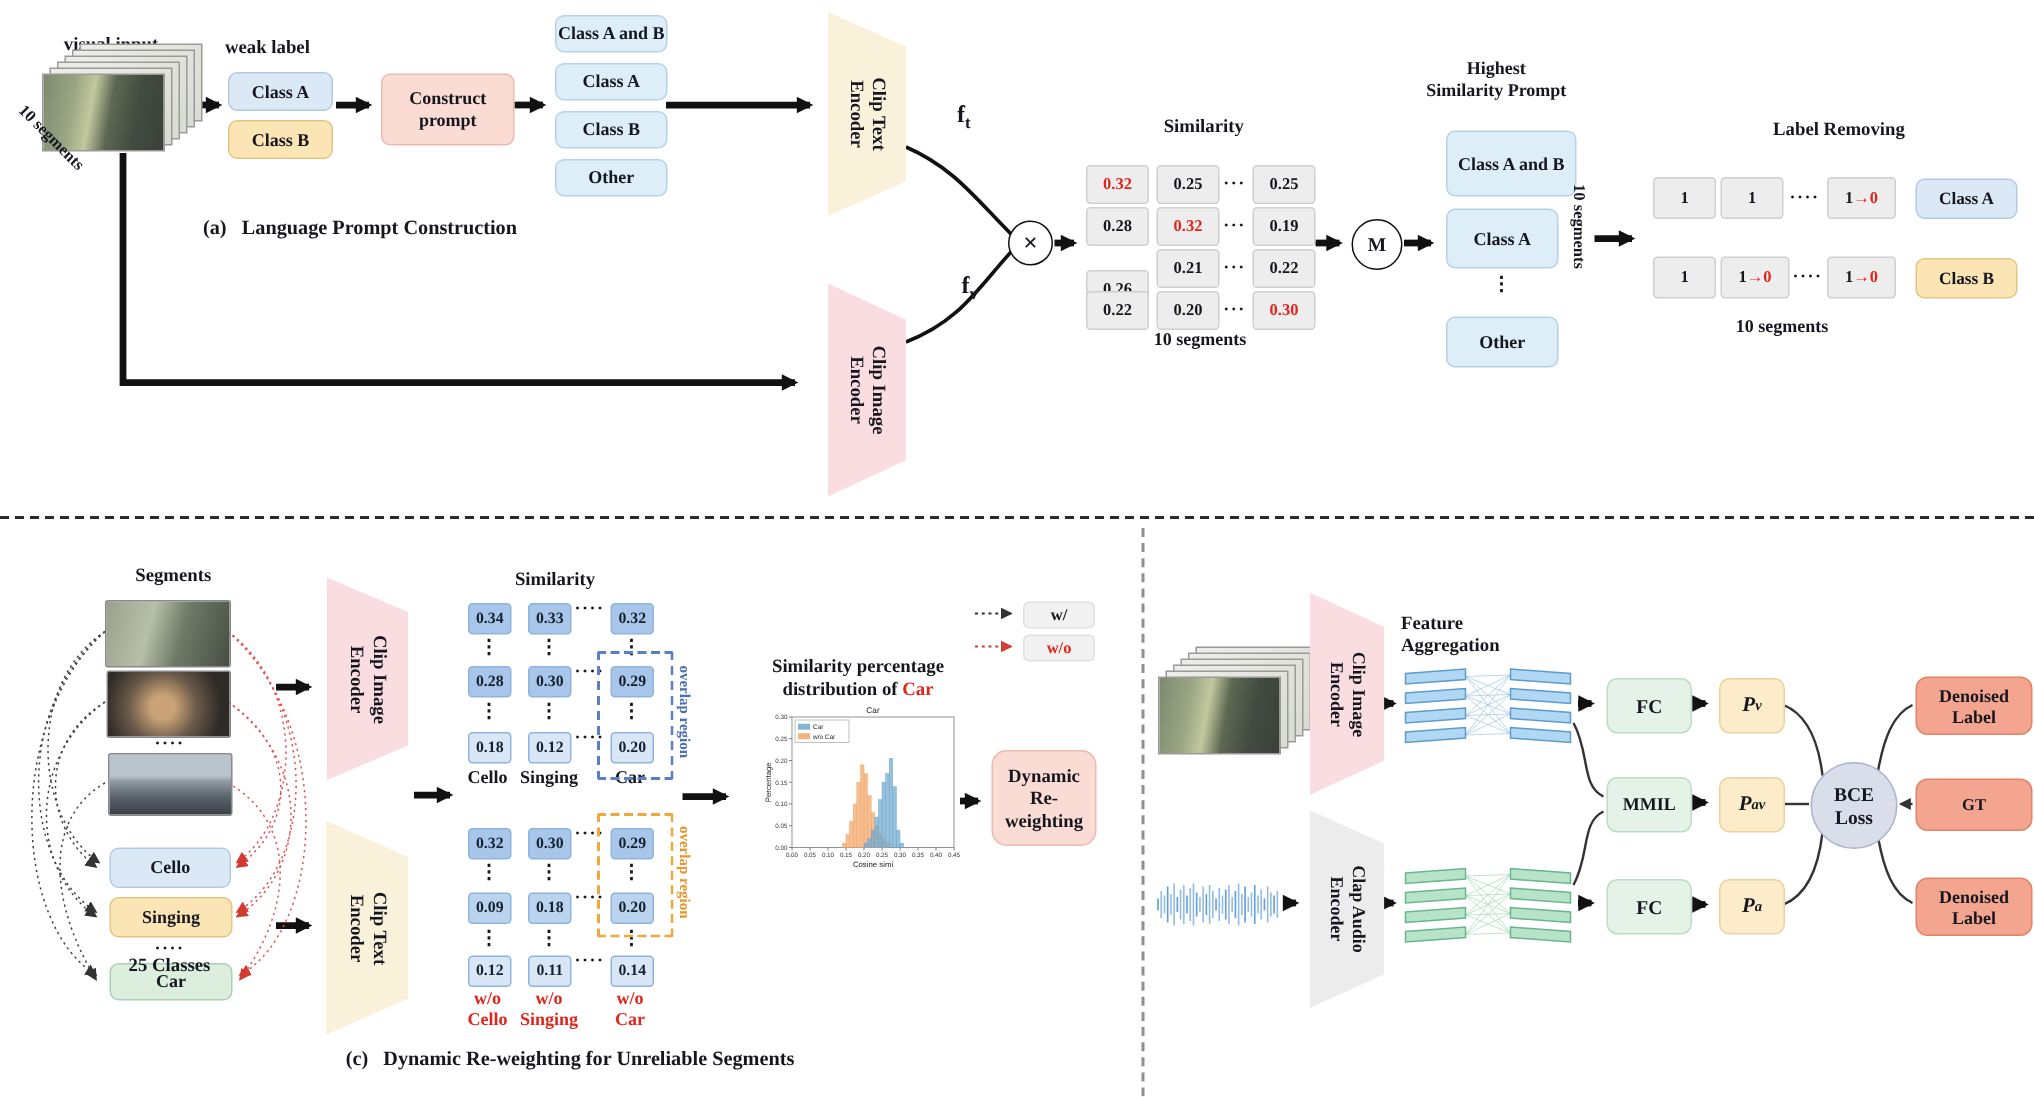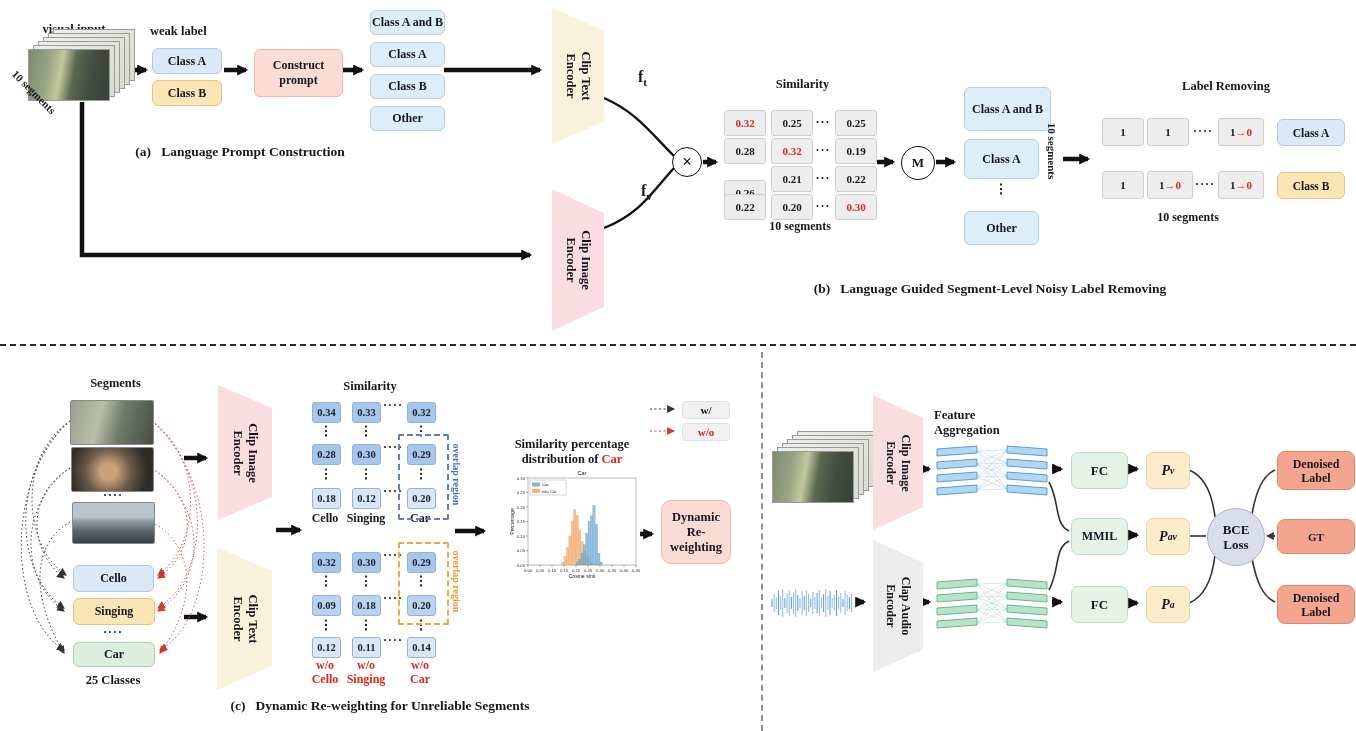--- a/index.html
+++ b/index.html
@@ -212,20 +212,24 @@
 
   <div class="abs ctr gcell" style="left:724px;top:194px;width:40px;height:24px">0.22</div>
   <div class="abs ctr gcell" style="left:771px;top:194px;width:40px;height:24px">0.20</div>
   <div class="abs ctr dots" style="left:813px;top:194px;width:20px;height:24px">···</div>
   <div class="abs ctr gcell red" style="left:835px;top:194px;width:40px;height:24px">0.30</div>
 
   <div class="abs b ctr" style="left:740px;top:219px;width:120px;font-size:12px">10 segments</div>
 
   <div class="abs ctr circ" style="left:901px;top:146px;width:32px;height:32px;font-size:13px">M</div>
 
+  <div class="abs b ctr col" style="left:930px;top:38px;width:135px;font-size:12px;line-height:15px">
+    <span>Highest</span>
+    <span>Similarity Prompt</span>
+  </div>
   <div class="abs ctr box bx-lblue" style="left:964px;top:87px;width:73px;height:42px;line-height:15px;padding:0 6px">Class A and B</div>
   <div class="abs ctr box bx-lblue" style="left:964px;top:139px;width:73px;height:38px">Class A</div>
   <div class="abs ctr vd" style="left:994px;top:182px;width:14px;height:14px">⋮</div>
   <div class="abs ctr box bx-lblue" style="left:964px;top:211px;width:73px;height:32px">Other</div>
 
   <div class="abs b ctr rot90" style="left:1017px;top:145px;width:70px;height:12px;font-size:11px">10 segments</div>
 
   <div class="abs b ctr" style="left:1146px;top:79px;width:160px;font-size:12.5px">Label Removing</div>
 
   <div class="abs ctr gcell" style="left:1102px;top:118px;width:40px;height:26px">1</div>
@@ -244,33 +248,32 @@
   </div>
   <div class="abs ctr dots" style="left:1193px;top:171px;width:24px;height:26px">····</div>
   <div class="abs ctr gcell" style="left:1218px;top:171px;width:44px;height:26px">
     <span>1</span>
       <span class="red">→0</span>
   </div>
   <div class="abs ctr box bx-orange" style="left:1277px;top:172px;width:66px;height:25px;font-size:11.5px">Class B</div>
 
   <div class="abs b ctr" style="left:1128px;top:210px;width:120px;font-size:12px">10 segments</div>
 
-  <div class="abs cap" style="left:740px;top:281px;width:500px">(b)   Language Guided Segment-Level Noisy Label Removing</div>
 
   <div class="abs b ctr" style="left:78px;top:376px;width:75px;font-size:12.5px">Segments</div>
   <div class="abs thumb th1" style="left:70px;top:400px;width:82px;height:43px"></div>
   <div class="abs thumb th2" style="left:71px;top:447px;width:81px;height:43px"></div>
   <div class="abs ctr dots" style="left:96px;top:489px;width:34px;height:12px">····</div>
   <div class="abs thumb th3" style="left:72px;top:502px;width:81px;height:40px"></div>
 
   <div class="abs ctr box bx-blue" style="left:73px;top:565px;width:79px;height:25px">Cello</div>
   <div class="abs ctr box bx-orange" style="left:73px;top:598px;width:80px;height:25px">Singing</div>
   <div class="abs ctr dots" style="left:96px;top:626px;width:34px;height:12px">····</div>
   <div class="abs ctr box bx-green" style="left:73px;top:642px;width:80px;height:23px">Car</div>
-  <div class="abs b ctr" style="left:73px;top:673px;width:80px;font-size:12.5px">25 Classes</div>
+  <div class="abs b ctr" style="left:73px;top:636px;width:80px;font-size:12.5px">25 Classes</div>
 
   <div class="abs trap t-pink" style="left:218px;top:385px;width:54px;height:135px">
     <div class="vtext">
       <span style="display:block">Clip Image</span>
       <span style="display:block">Encoder</span>
     </div>
   </div>
   <div class="abs trap t-cream" style="left:217px;top:547px;width:55px;height:143px">
     <div class="vtext">
       <span style="display:block">Clip Text</span>

